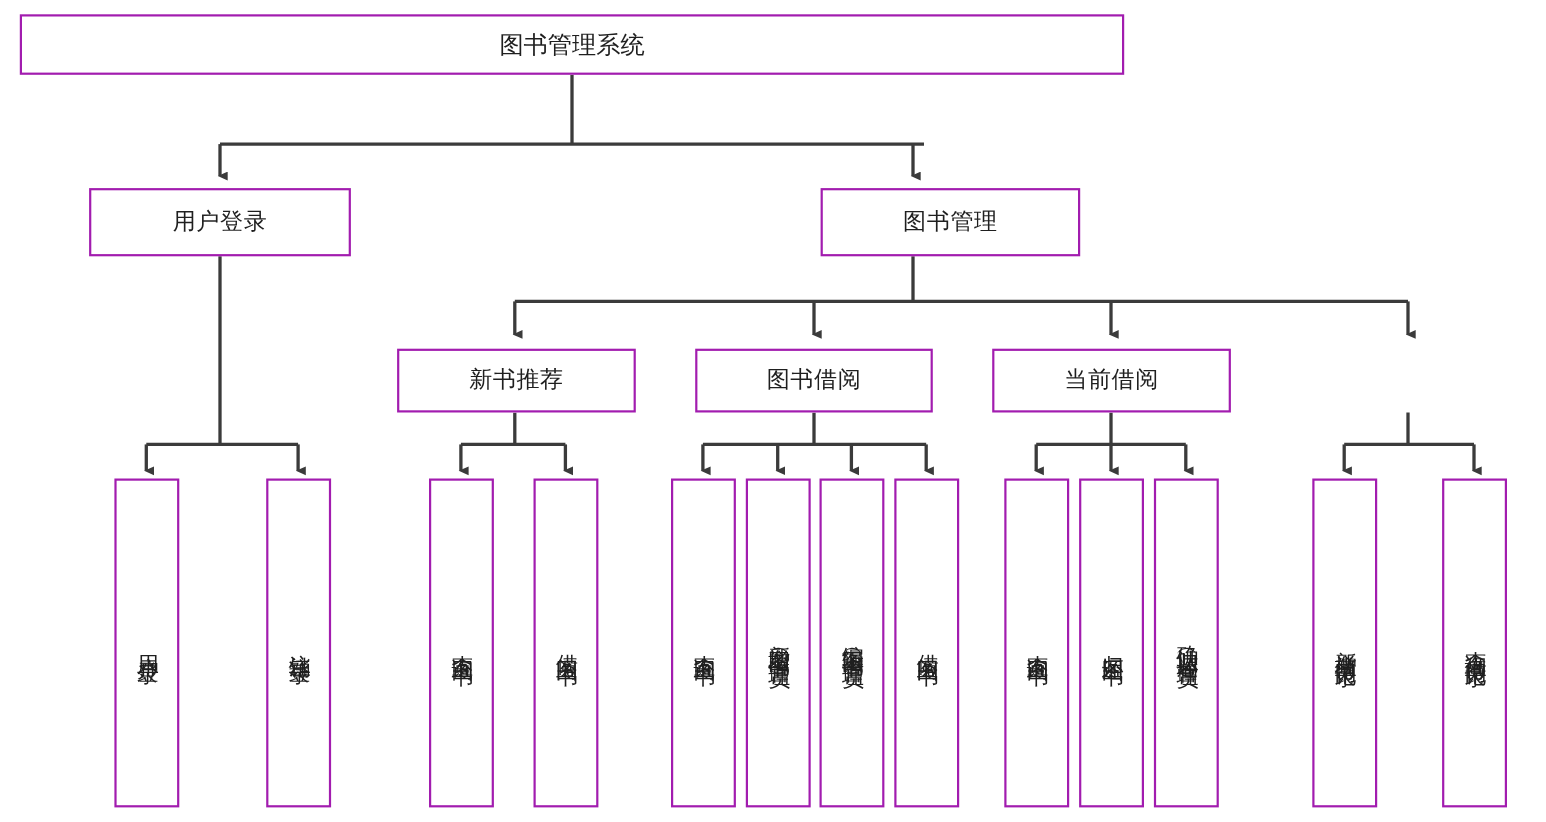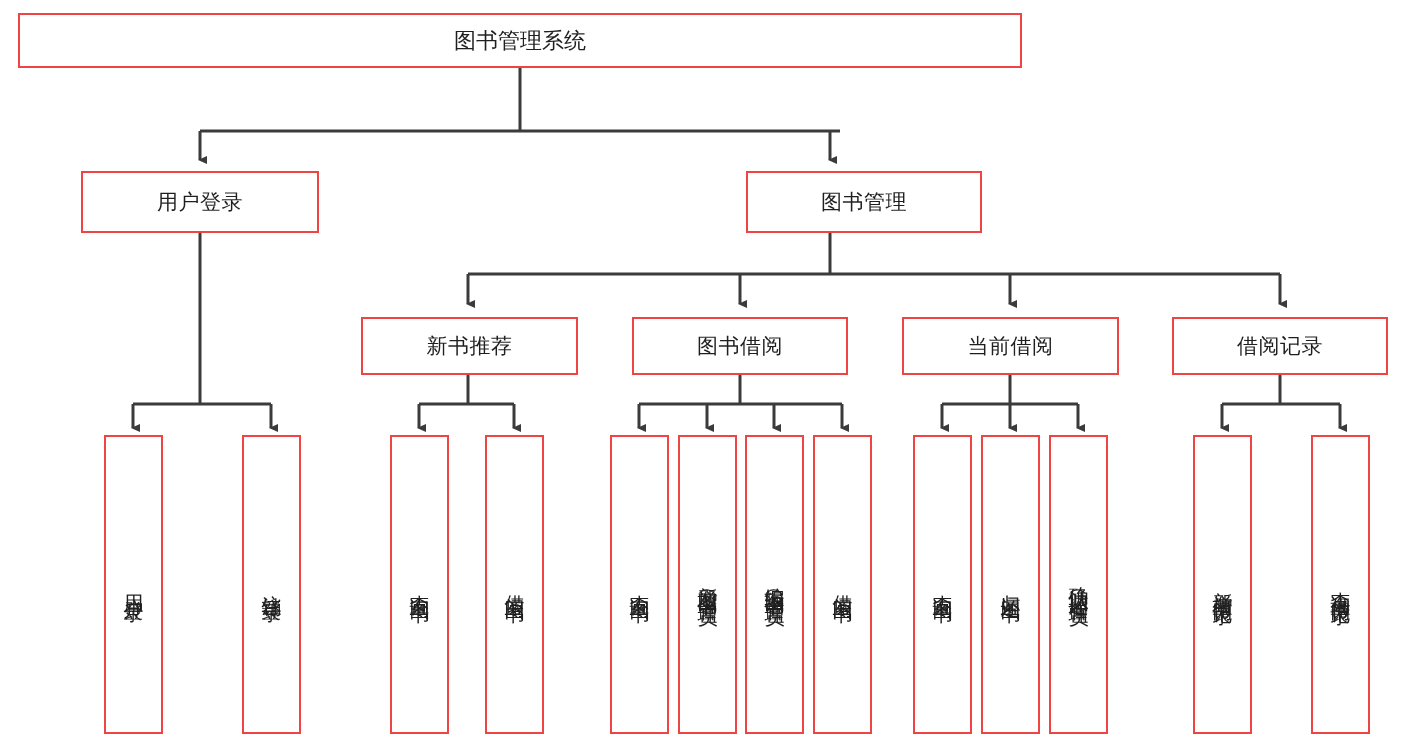--- a/index.html
+++ b/index.html
@@ -13,21 +13,21 @@
   #canvas {
     position: relative;
     width: 1405px;
     height: 747px;
     background: #ffffff;
     overflow: hidden;
   }
   .node {
     position: absolute;
     box-sizing: border-box;
-    border: 2px solid #ef4444;
+    border: 2px solid #a21caf;
     background: #ffffff;
     display: flex;
     align-items: center;
     justify-content: center;
     color: #1f1f1f;
   }
   .node.h {
     font-size: 21px;
     letter-spacing: 0.5px;
     line-height: 1.2;
@@ -135,23 +135,20 @@
 
   <div class="node h" style="left:361px; top:317px; width:217px; height:58px;">
     <span>新书推荐</span>
   </div>
   <div class="node h" style="left:632px; top:317px; width:216px; height:58px;">
     <span>图书借阅</span>
   </div>
   <div class="node h" style="left:902px; top:317px; width:217px; height:58px;">
     <span>当前借阅</span>
   </div>
-  <div class="node h" style="left:1172px; top:317px; width:216px; height:58px;">
-    <span>借阅记录</span>
-  </div>
 
   <div class="node leaf" style="left:104px; top:435px; width:59px; height:299px;">
     <span class="vtext">用户登录</span>
   </div>
   <div class="node leaf" style="left:242px; top:435px; width:59px; height:299px;">
     <span class="vtext">注销登录</span>
   </div>
 
   <div class="node leaf" style="left:390px; top:435px; width:59px; height:299px;">
     <span class="vtext">查询图书</span>

